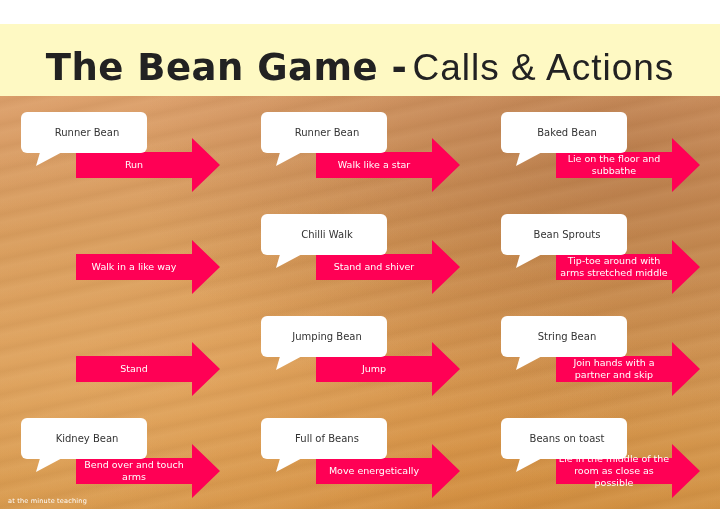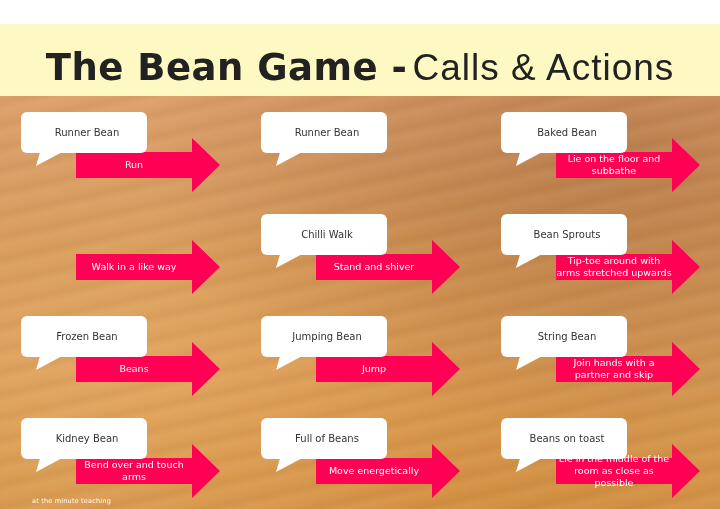--- a/index.html
+++ b/index.html
@@ -17,21 +17,21 @@
       linear-gradient(180deg, #dca06c 0%, #d59a5c 35%, #d69b58 65%, #d39548 100%);
   }
   .cell { position:absolute; width:240px; height:102px; }
   .bubble { position:absolute; left:21px; top:12px; width:126px; height:41px; }
   .bubble .box { position:absolute; left:0; top:0; width:126px; height:41px; background:#fff; border-radius:6px; }
   .bubble .tail { position:absolute; left:0; top:30px; width:60px; height:40px; }
   .bubble .call { position:absolute; left:0; top:0; width:132px; height:41px; display:flex; align-items:center; justify-content:center; font-size:10px; color:#333; padding-bottom:0px; box-sizing:border-box; }
   .arrow { position:absolute; left:76px; top:38px; width:145px; height:55px; }
   .arrow svg { position:absolute; left:0; top:0; }
   .arrow .action { position:absolute; left:0; top:14px; width:116px; height:26px; display:flex; align-items:center; justify-content:center; text-align:center; color:#fff; font-size:9.5px; line-height:12px; }
-  .footer { position:absolute; left:32px; top:497px; font-size:6.5px; color:#fff; letter-spacing:0.2px; }
+  .footer { position:absolute; left:8px; top:497px; font-size:6.5px; color:#fff; letter-spacing:0.2px; }
 </style>
 </head>
 <body>
 
 <div class="header">
   <div class="title">
     <span class="t1">The Bean Game -</span>
     <span class="t2">Calls &amp; Actions</span>
   </div>
 </div>
@@ -48,20 +48,26 @@
       </div>
       <div class="bubble">
         <div class="tail"><svg width="60" height="40" viewBox="0 0 60 40">
             <polygon points="22,0 15,24 60,0" fill="#ffffff"></polygon>
           </svg></div>
         <div class="box"></div>
         <div class="call">Runner Bean</div>
       </div>
     </div>
     <div class="cell" style="left:240px;top:100px;">
+      <div class="arrow">
+        <svg width="145" height="55" viewBox="0 0 145 55">
+          <polygon points="0,14 116,14 116,0 144,27 116,54 116,40 0,40" fill="#ff0055"></polygon>
+        </svg>
+        <div class="action">Walk like a star</div>
+      </div>
       <div class="bubble">
         <div class="tail"><svg width="60" height="40" viewBox="0 0 60 40">
             <polygon points="22,0 15,24 60,0" fill="#ffffff"></polygon>
           </svg></div>
         <div class="box"></div>
         <div class="call">Runner Bean</div>
       </div>
     </div>
     <div class="cell" style="left:480px;top:100px;">
       <div class="arrow">
@@ -99,43 +105,36 @@
           </svg></div>
         <div class="box"></div>
         <div class="call">Chilli Walk</div>
       </div>
     </div>
     <div class="cell" style="left:480px;top:202px;">
       <div class="arrow">
         <svg width="145" height="55" viewBox="0 0 145 55">
           <polygon points="0,14 116,14 116,0 144,27 116,54 116,40 0,40" fill="#ff0055"></polygon>
         </svg>
-        <div class="action">Tip-toe around with arms stretched upwards</div>
+        <div class="action">Tip-toe around with arms stretched middle</div>
       </div>
       <div class="bubble">
         <div class="tail"><svg width="60" height="40" viewBox="0 0 60 40">
             <polygon points="22,0 15,24 60,0" fill="#ffffff"></polygon>
           </svg></div>
         <div class="box"></div>
         <div class="call">Bean Sprouts</div>
       </div>
     </div>
     <div class="cell" style="left:0px;top:304px;">
       <div class="arrow">
         <svg width="145" height="55" viewBox="0 0 145 55">
           <polygon points="0,14 116,14 116,0 144,27 116,54 116,40 0,40" fill="#ff0055"></polygon>
         </svg>
-        <div class="action">Beans</div>
-      </div>
-      <div class="bubble">
-        <div class="tail"><svg width="60" height="40" viewBox="0 0 60 40">
-            <polygon points="22,0 15,24 60,0" fill="#ffffff"></polygon>
-          </svg></div>
-        <div class="box"></div>
-        <div class="call">Frozen Bean</div>
+        <div class="action">Stand</div>
       </div>
     </div>
     <div class="cell" style="left:240px;top:304px;">
       <div class="arrow">
         <svg width="145" height="55" viewBox="0 0 145 55">
           <polygon points="0,14 116,14 116,0 144,27 116,54 116,40 0,40" fill="#ff0055"></polygon>
         </svg>
         <div class="action">Jump</div>
       </div>
       <div class="bubble">

